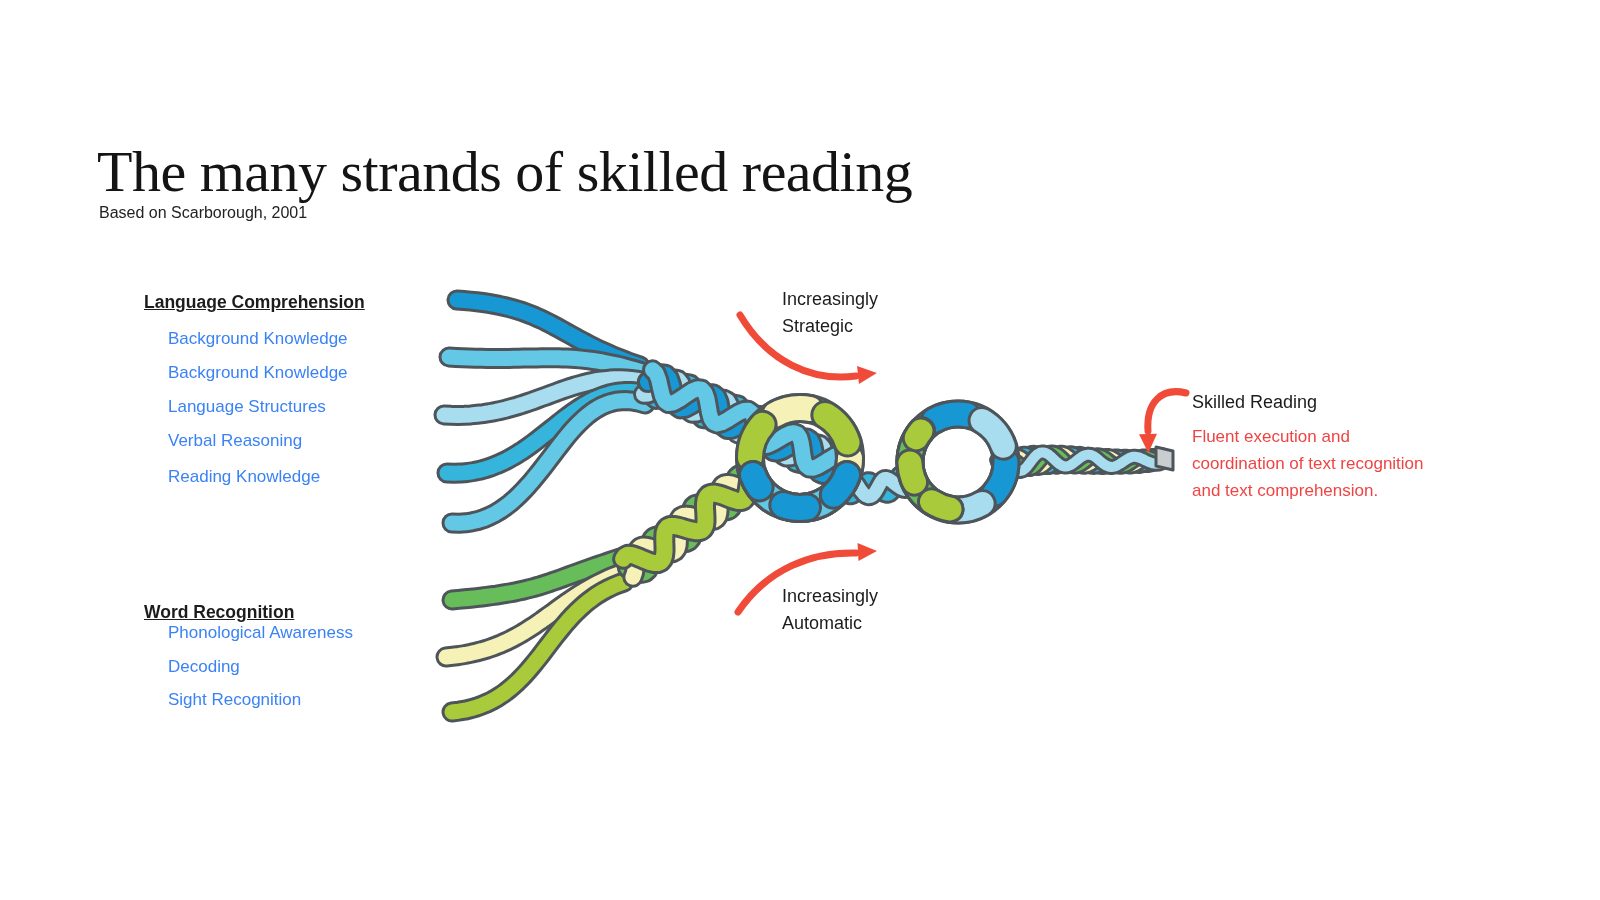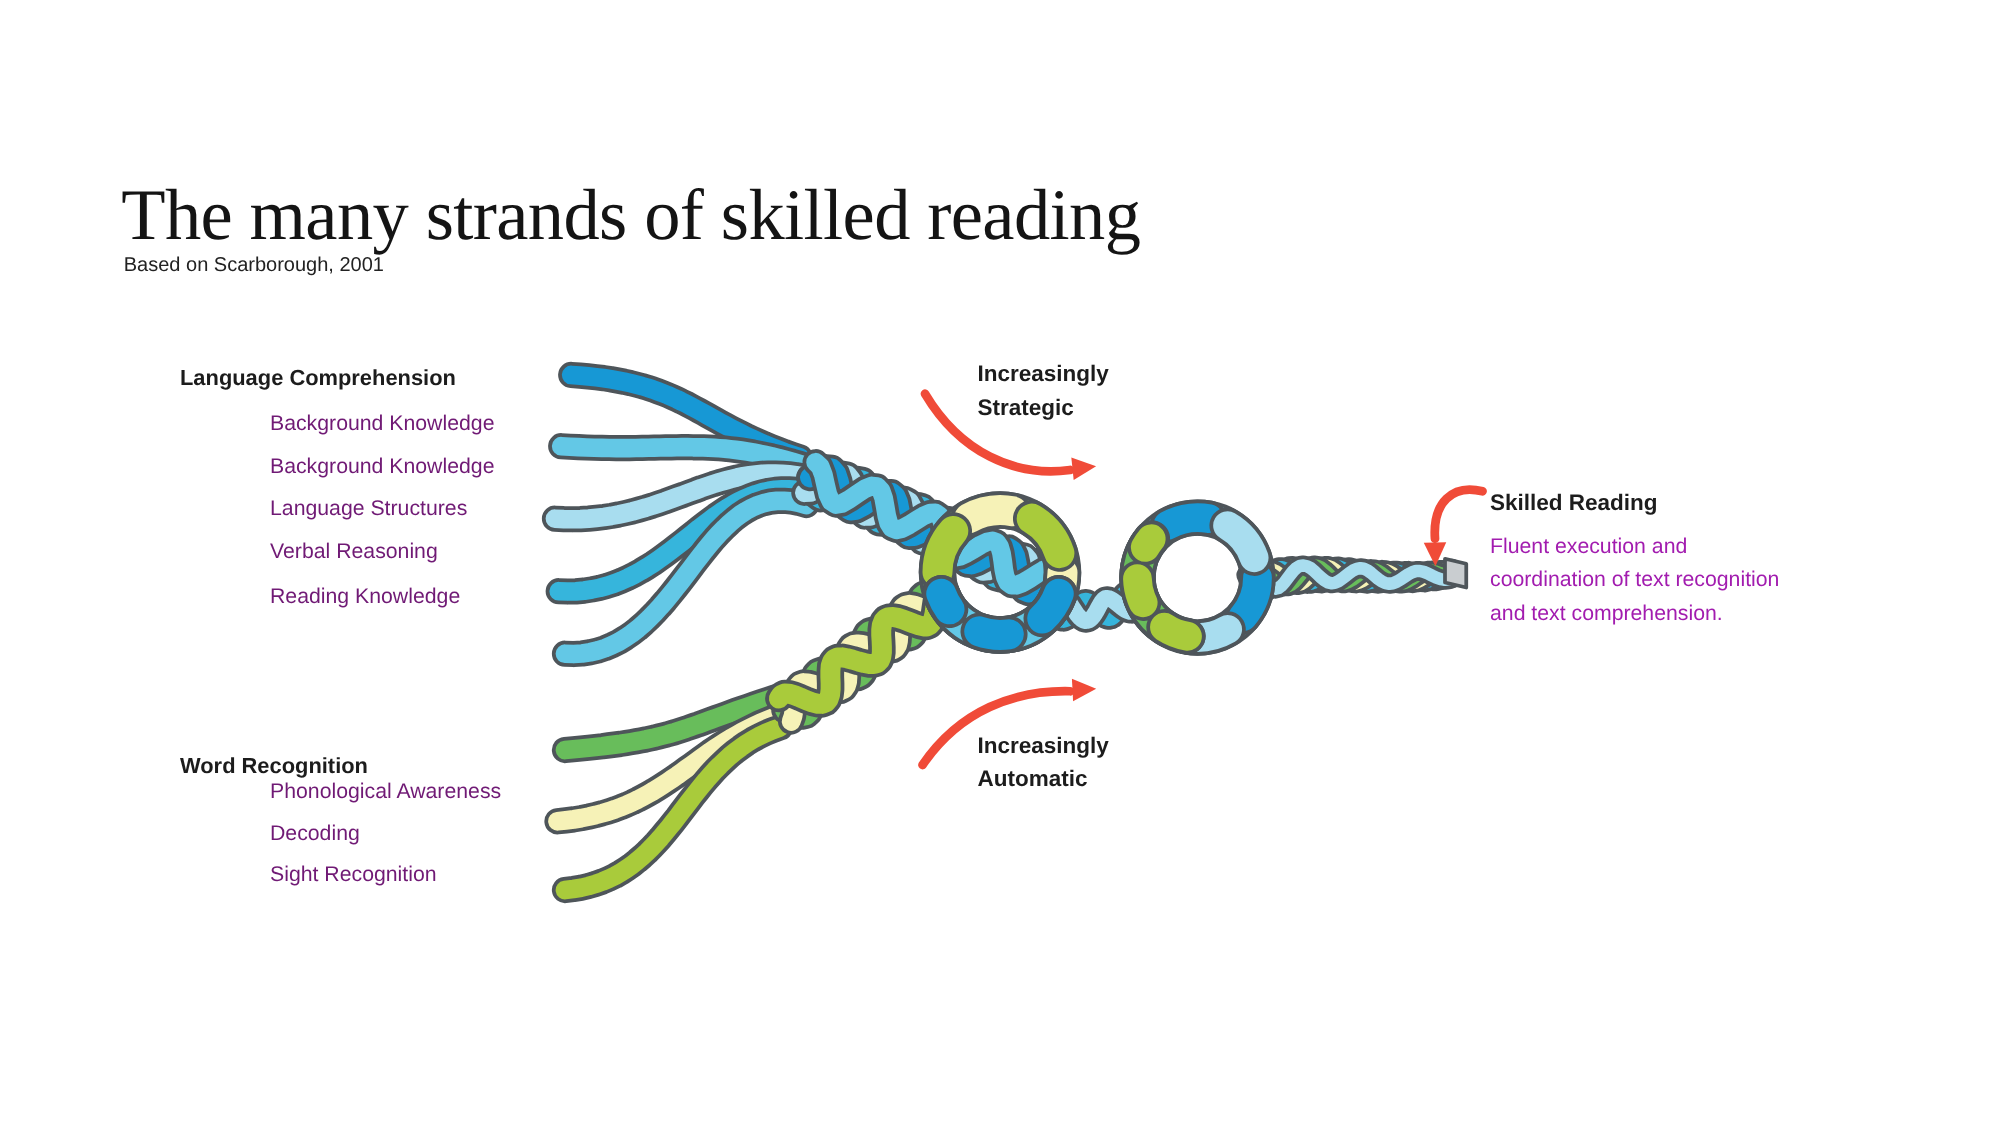--- a/index.html
+++ b/index.html
@@ -2,24 +2,24 @@
 <html><head>
 <meta charset="utf-8">
 <style>
   html,body{margin:0;padding:0;background:#fff;}
   .canvas{position:relative;width:1600px;height:900px;background:#ffffff;overflow:hidden;
           font-family:"Liberation Sans",sans-serif;color:#1c1c1c;}
   .abs{position:absolute;}
   .title{font-family:"Liberation Serif",serif;font-size:58px;font-weight:500;
          letter-spacing:-0.5px;color:#141414;white-space:nowrap;}
   .subtitle{font-size:16px;color:#222;}
-  .group-heading{font-size:17.5px;font-weight:700;white-space:nowrap;}
-  .item{font-size:17px;color:#701a75;white-space:nowrap;margin-left:48px;}
-  .anno{font-size:18px;font-weight:700;line-height:27px;white-space:nowrap;}
-  .desc{font-size:17px;line-height:27px;color:#a21caf;white-space:nowrap;}
+  .group-heading{font-size:17.5px;font-weight:700;white-space:nowrap;text-decoration:underline;}
+  .item{font-size:17px;color:#3b82f6;white-space:nowrap;}
+  .anno{font-size:18px;font-weight:400;line-height:27px;white-space:nowrap;}
+  .desc{font-size:17px;line-height:27px;color:#ef4444;white-space:nowrap;}
   svg{position:absolute;left:0;top:0;}
 </style>
 </head>
 <body>
 
 <div class="canvas">
 
   <svg id="rope" width="1600" height="900" viewBox="0 0 1600 900">
       <path d="M457.0,300.0L464.0,300.5L470.6,301.1L476.9,301.8L482.9,302.5L488.7,303.4L494.1,304.4L499.4,305.4L504.4,306.5L509.1,307.7L513.7,308.9L518.1,310.2L522.4,311.6L526.4,313.1L530.4,314.6L534.2,316.1L538.0,317.8L541.6,319.4L545.2,321.2L548.8,322.9L552.3,324.8L555.7,326.6L559.2,328.5L562.7,330.4L566.2,332.4L569.8,334.4L573.4,336.4L577.1,338.5L580.9,340.5L584.9,342.6L588.9,344.7L593.1,346.8L597.4,349.0L602.0,351.1L606.7,353.2L611.6,355.4L616.8,357.5L622.2,359.6L627.8,361.8L633.8,363.9L640.0,366.0" fill="none" stroke="#4E555A" stroke-width="21" stroke-linecap="round" stroke-linejoin="round"></path>
       <path d="M457.0,300.0L464.0,300.5L470.6,301.1L476.9,301.8L482.9,302.5L488.7,303.4L494.1,304.4L499.4,305.4L504.4,306.5L509.1,307.7L513.7,308.9L518.1,310.2L522.4,311.6L526.4,313.1L530.4,314.6L534.2,316.1L538.0,317.8L541.6,319.4L545.2,321.2L548.8,322.9L552.3,324.8L555.7,326.6L559.2,328.5L562.7,330.4L566.2,332.4L569.8,334.4L573.4,336.4L577.1,338.5L580.9,340.5L584.9,342.6L588.9,344.7L593.1,346.8L597.4,349.0L602.0,351.1L606.7,353.2L611.6,355.4L616.8,357.5L622.2,359.6L627.8,361.8L633.8,363.9L640.0,366.0" fill="none" stroke="#1798D5" stroke-width="15" stroke-linecap="round" stroke-linejoin="round"></path>

